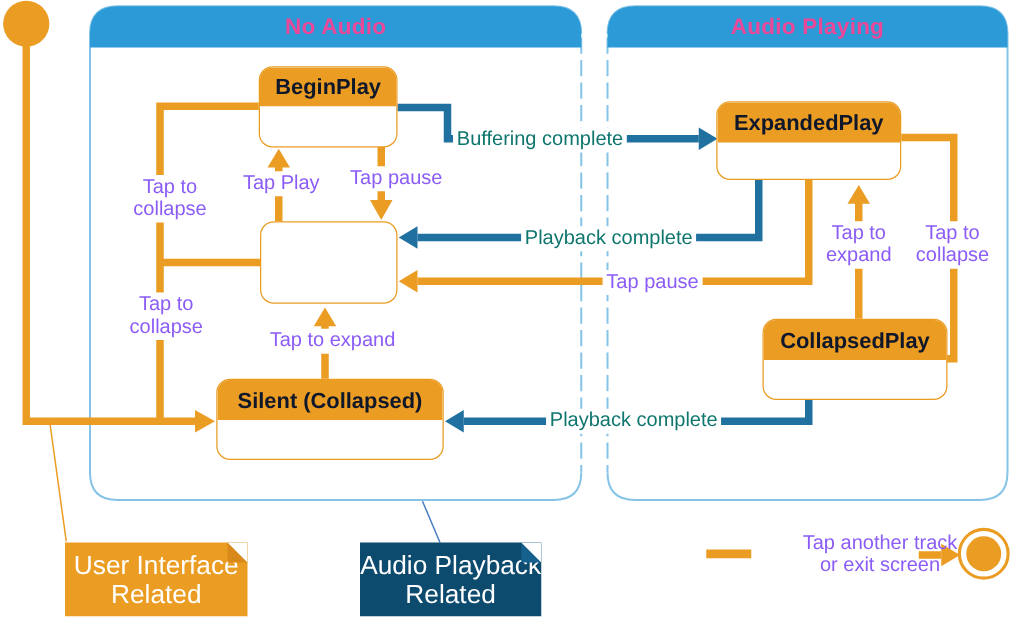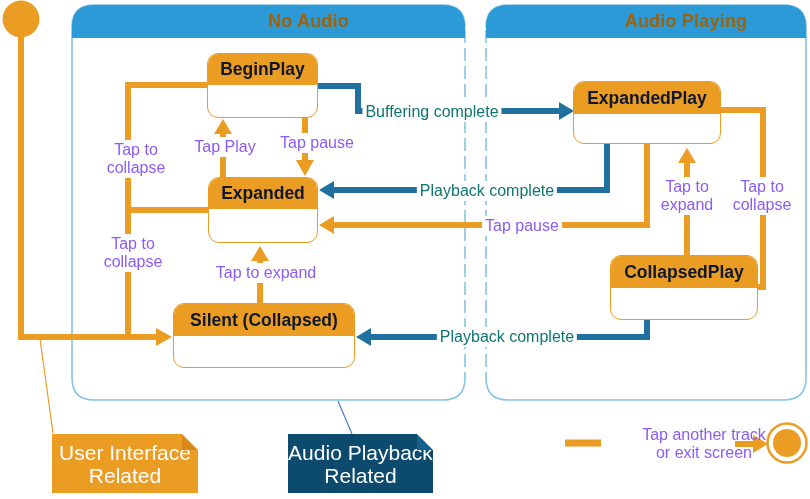--- a/index.html
+++ b/index.html
@@ -4,21 +4,21 @@
 <style>
   html,body{margin:0;padding:0;background:#fff;}
   .canvas{
     position:relative;width:810px;height:499px;background:#ffffff;overflow:hidden;
     font-family:"Liberation Sans", sans-serif;
   }
   .canvas svg{position:absolute;left:0;top:0;}
   
   .region-title{
     position:absolute;height:27px;line-height:27px;text-align:center;
-    color:#a16207;font-size:18px;font-weight:bold;letter-spacing:.2px;padding-left:40px;
+    color:#ec4899;font-size:18px;font-weight:bold;letter-spacing:.2px;
   }
   
   .state{
     position:absolute;border:1.6px solid #EB9C23;border-radius:11px;
     background:#ffffff;overflow:hidden;box-sizing:border-box;
     display:flex;flex-direction:column;
   }
   .state-header{
     background:#EB9C23;color:#0f172a;font-weight:bold;font-size:17.5px;
     text-align:center;display:flex;align-items:center;justify-content:center;
@@ -107,21 +107,20 @@
   </svg>
 
   <div class="region-title" style="left:72px;top:8px;width:393px;">No Audio</div>
   <div class="region-title" style="left:486px;top:8px;width:320px;">Audio Playing</div>
 
   <div class="state" style="left:207px;top:53px;width:111px;height:65px;">
     <div class="state-header" style="height:31px;">BeginPlay</div>
     <div class="state-body"></div>
   </div>
   <div class="state" style="left:208px;top:177px;width:110px;height:66px;">
-    <div class="state-header" style="height:31px;">Expanded</div>
     <div class="state-body"></div>
   </div>
   <div class="state" style="left:173px;top:303px;width:182px;height:65px;">
     <div class="state-header" style="height:32px;">Silent (Collapsed)</div>
     <div class="state-body"></div>
   </div>
   <div class="state" style="left:573px;top:81px;width:148px;height:63px;">
     <div class="state-header" style="height:32px;">ExpandedPlay</div>
     <div class="state-body"></div>
   </div>

